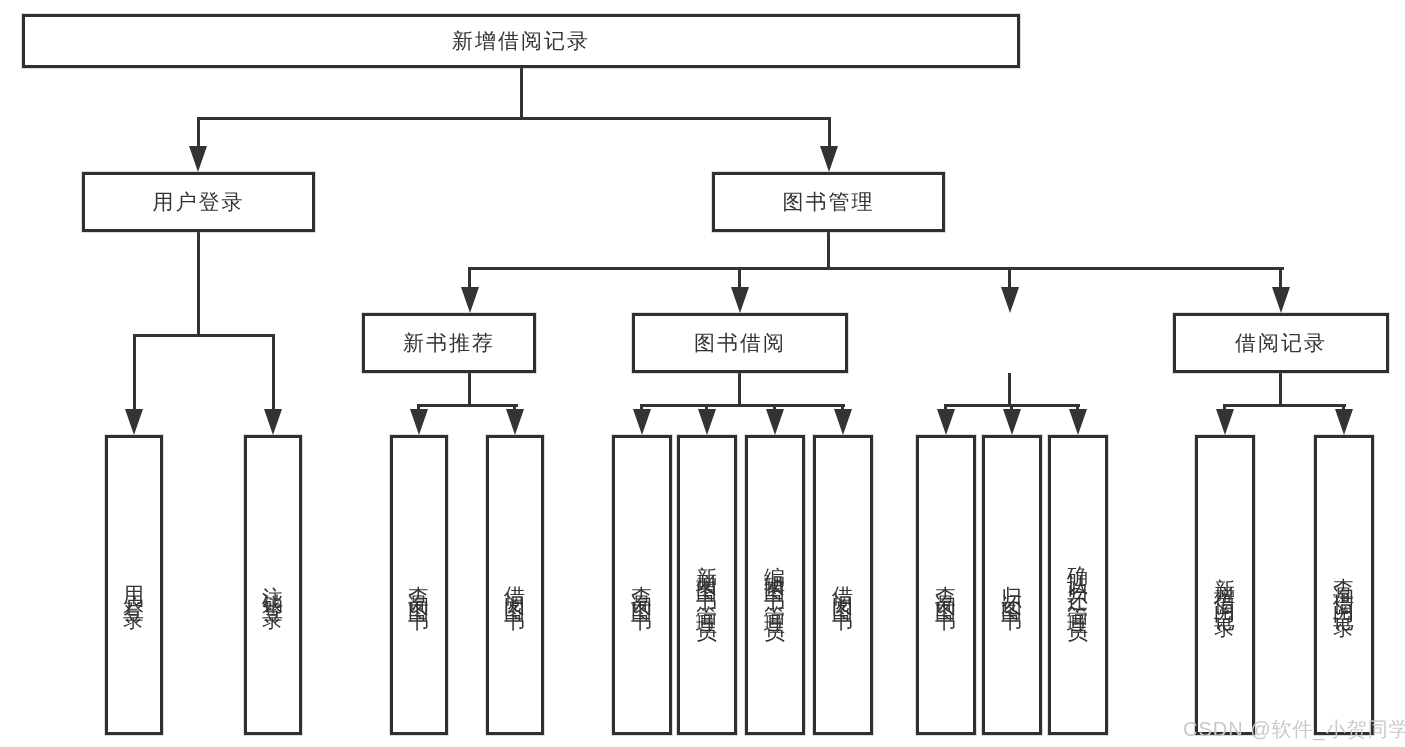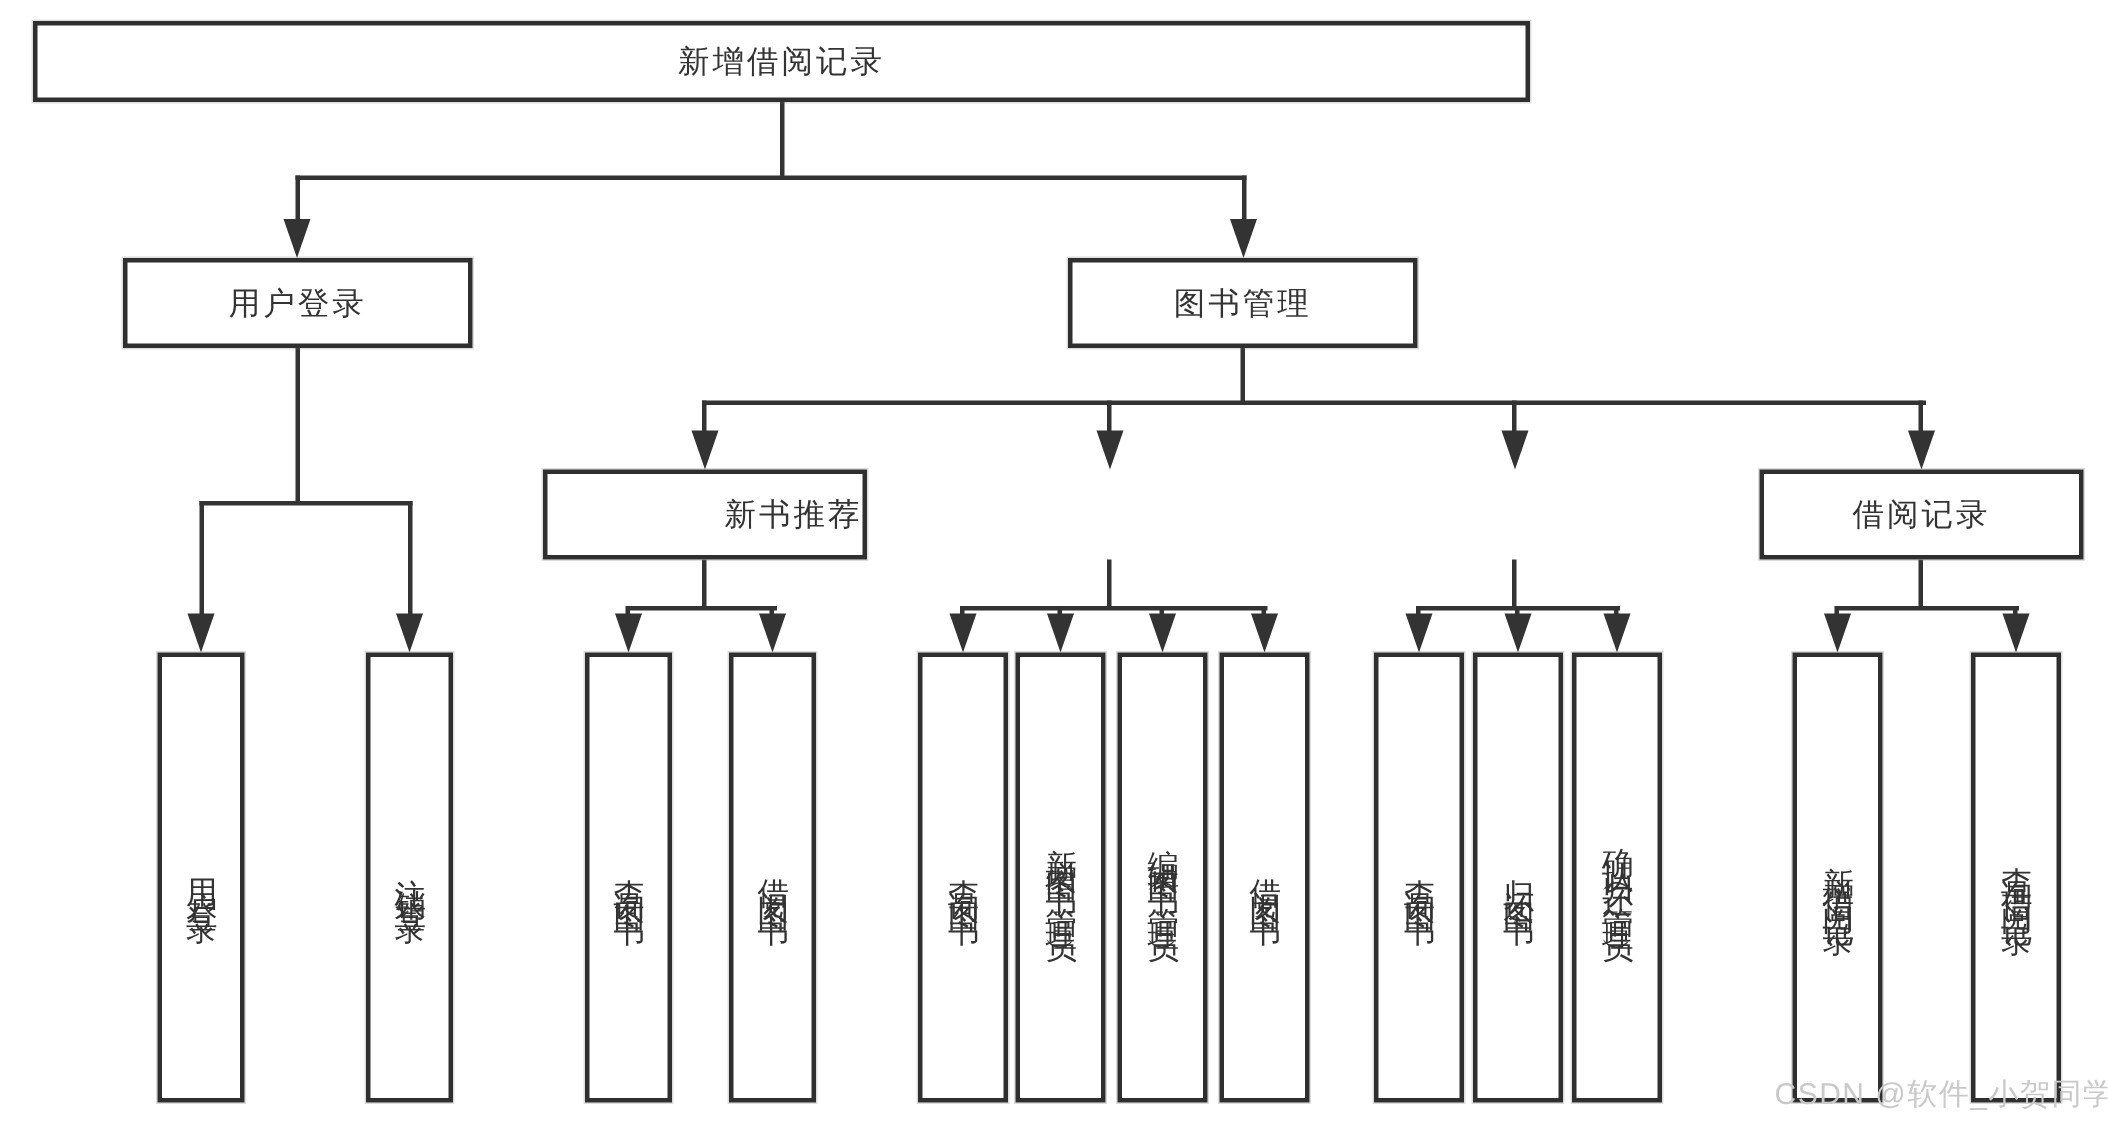--- a/index.html
+++ b/index.html
@@ -98,22 +98,25 @@
   <div class="hline" style="left:468px; top:267px; width:816px;"></div>
   <div class="vline" style="left:468px;  top:267px; height:24px;"></div>
   <div class="arw" style="left:461px;  top:287px;"></div>
   <div class="vline" style="left:738px;  top:267px; height:24px;"></div>
   <div class="arw" style="left:731px;  top:287px;"></div>
   <div class="vline" style="left:1008px; top:267px; height:24px;"></div>
   <div class="arw" style="left:1001px; top:287px;"></div>
   <div class="vline" style="left:1279px; top:267px; height:24px;"></div>
   <div class="arw" style="left:1272px; top:287px;"></div>
 
-  <div class="nodebox" style="left:362px; top:313px; width:216px; height:60px;justify-content:flex-end;">
+  <div class="nodebox" style="left:362px; top:313px; width:174px; height:60px;">
     <span>新书推荐</span>
+  </div>
+  <div class="nodebox" style="left:632px; top:313px; width:216px; height:60px;">
+    <span>图书借阅</span>
   </div>
   <div class="nodebox" style="left:1173px; top:313px; width:216px; height:60px;">
     <span>借阅记录</span>
   </div>
 
   <div class="vline" style="left:468px; top:373px; height:32px;"></div>
   <div class="hline" style="left:418px; top:404px; width:100px;"></div>
   <div class="vline" style="left:417px; top:404px; height:8px;"></div>
   <div class="arw" style="left:410px; top:409px;"></div>
   <div class="vline" style="left:513px; top:404px; height:8px;"></div>

